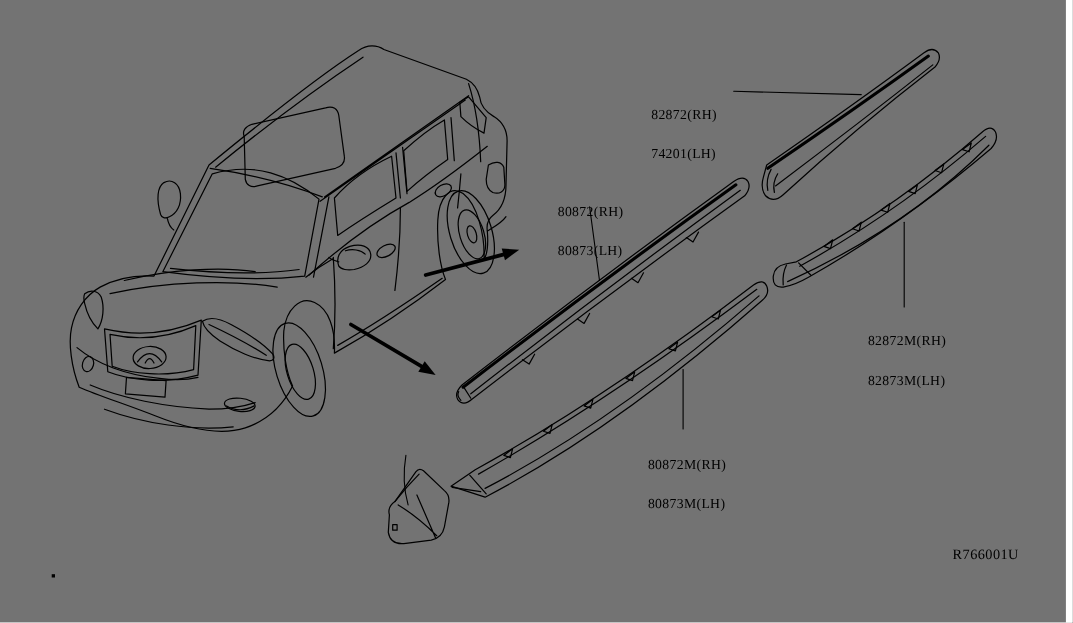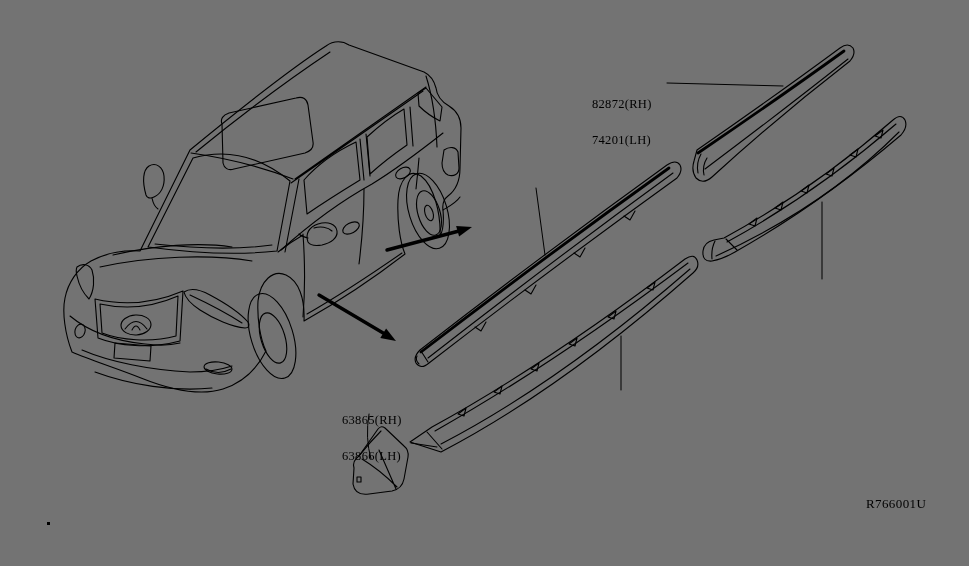--- a/index.html
+++ b/index.html
@@ -127,23 +127,31 @@
   </g>
 
   <rect x="47" y="522" width="3" height="3" fill="#000" stroke="none"></rect>
 </svg>
 
 <div class="part-label" style="left:592px;top:74px;">
   <div>82872(RH)</div>
   <div>74201(LH)</div>
 </div>
 
+<div class="part-label" style="left:507px;top:162px;">
+  <div>80872(RH)</div>
+  <div>80873(LH)</div>
+</div>
 
+<div class="part-label" style="left:789px;top:280px;">
+  <div>82872M(RH)</div>
+  <div>82873M(LH)</div>
+</div>
 
+<div class="part-label" style="left:589px;top:392px;">
+  <div>80872M(RH)</div>
+  <div>80873M(LH)</div>
+</div>
 
-<div class="part-label" style="left:342px;top:390px;">
-  <div>63865(RH)</div>
-  <div>63866(LH)</div>
-</div>
 
 <div class="ref-code" style="left:866px;top:496px;">R766001U</div>
 
 </div>
 
 </body></html>

